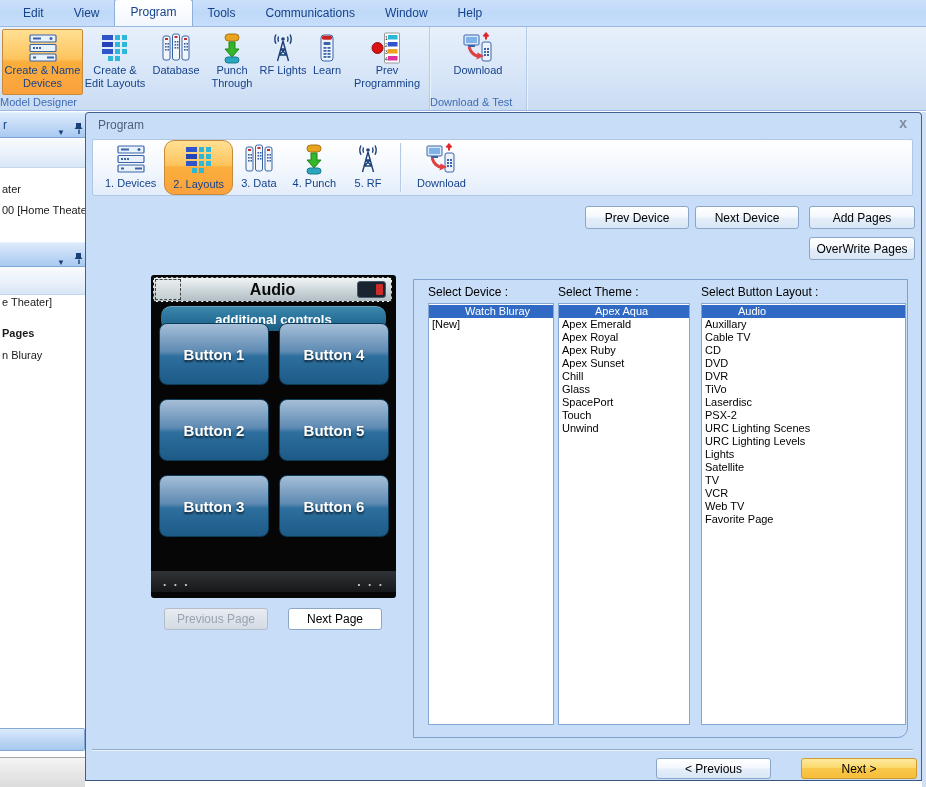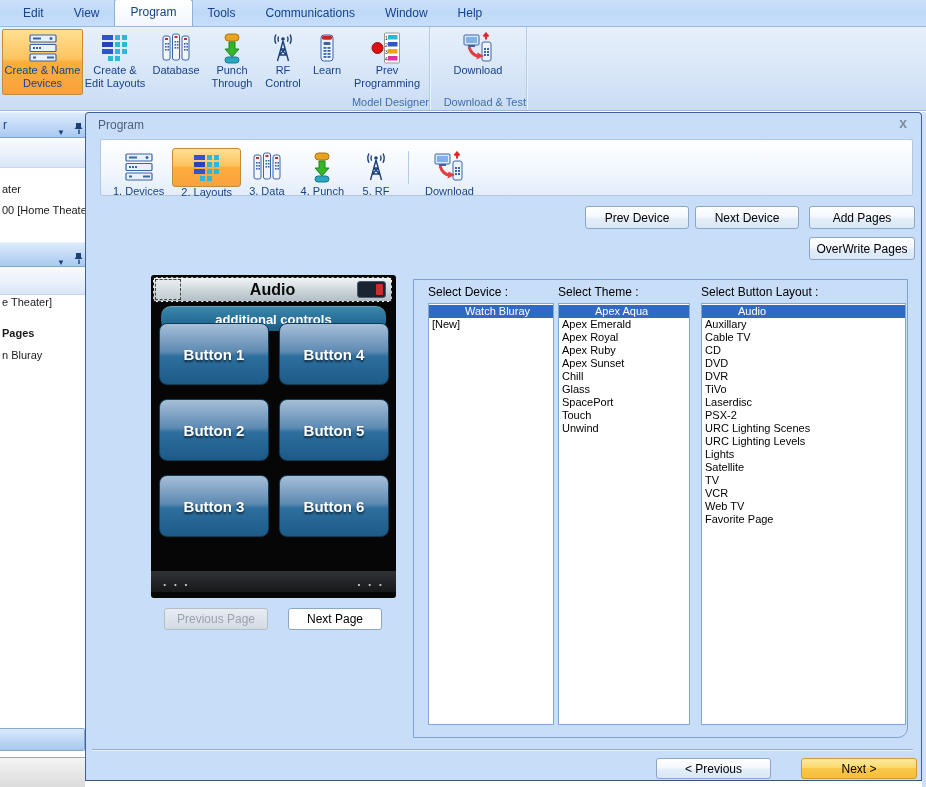--- a/index.html
+++ b/index.html
@@ -38,21 +38,21 @@
   .ribbon-icon { width:32px; height:32px; flex:none; }
   .ribbon-label {
     font-size:11px; line-height:13px; color:#15428b; text-align:center; width:100%;
   }
   .ribbon-btn.selected {
     background:linear-gradient(180deg,#ffe094 0%,#fdc45e 45%,#fbae3c 50%,#fba23e 100%);
     border:1px solid #c68a3c; border-radius:2px; padding-top:2px;
   }
   .ribbon-group-label {
     position:absolute; left:0; right:0; bottom:1px; height:13px;
-    text-align:right; font-size:11px; color:#3f6cb4;
+    text-align:left; font-size:11px; color:#3f6cb4;
   }
   .ribbon-group:nth-child(1) .ribbon-btn:nth-child(1){width:81px;}
   .ribbon-group:nth-child(1) .ribbon-btn:nth-child(2){width:64px;}
   .ribbon-group:nth-child(1) .ribbon-btn:nth-child(3){width:58px;}
   .ribbon-group:nth-child(1) .ribbon-btn:nth-child(4){width:54px;}
   .ribbon-group:nth-child(1) .ribbon-btn:nth-child(5){width:48px;}
   .ribbon-group:nth-child(1) .ribbon-btn:nth-child(6){width:40px;}
   .ribbon-group:nth-child(1) .ribbon-btn:nth-child(7){width:80px;}
   .ribbon-group:nth-child(2) .ribbon-btn{width:92px;}
   
@@ -81,34 +81,34 @@
   #right-sliver { position:absolute; left:922px; top:112px; width:4px; height:675px; background:#cfe0f5; }
   
   #dialog {
     position:absolute; left:85px; top:112px; width:837px; height:669px;
     background:#c8ddf7; border:1px solid #43608e; border-bottom:1px solid #3a5580;
     border-radius:4px 4px 0 0;
   }
   #dialog-title { position:absolute; left:12px; top:5px; font-size:12px; color:#4f617a; }
   #dialog-close { position:absolute; right:14px; top:2px; font-size:14px; font-weight:bold; color:#7d8ca1; cursor:default; }
   #dialog-toolbar {
-    position:absolute; left:14px; top:26px; right:8px; height:57px;
+    position:absolute; left:6px; top:26px; right:8px; height:57px;
     background:linear-gradient(180deg,#ffffff 0%,#f2f7fd 55%,#e2edfa 100%);
     border:1px solid #b0c8e4; border-radius:2px;
-    display:flex; align-items:stretch; padding:8px 4px;
+    display:flex; align-items:stretch; padding:0 4px;
   }
   .tb-item {
     display:flex; flex-direction:column; align-items:center; justify-content:flex-start;
     padding:3px 8px 0 8px; cursor:default;
   }
   .tb-item .ribbon-icon { width:32px; height:32px; }
   .tb-item .tb-label { font-size:11px; color:#15428b; margin-top:2px; white-space:nowrap; }
   .tb-item.selected {
     background:linear-gradient(180deg,#ffe094 0%,#fdc45e 45%,#fbae3c 50%,#fba23e 100%);
-    border:1px solid #c68a3c; border-radius:3px;
+    border:1px solid #c68a3c; border-radius:10px;
   }
   .tb-sep { width:1px; background:#b6cbe6; margin:3px 8px; box-shadow:1px 0 0 #f2f7fd; }
   
   .btn {
     position:absolute; display:flex; align-items:center; justify-content:center;
     font-size:12px; color:#000; cursor:default;
     background:linear-gradient(180deg,#ffffff 0%,#f4f8fd 45%,#e4eef9 55%,#d8e6f6 100%);
     border:1px solid #8ba6c7; border-radius:3px;
     font-family:"Liberation Sans", sans-serif;
   }
@@ -279,21 +279,21 @@
                 <rect x="9" y="25" width="14" height="6" rx="3" fill="#2aa7c0" stroke="#1a7a90"></rect>
               </svg></div>
             <div class="ribbon-label">Punch Through</div>
           </div>
           <div class="ribbon-btn">
             <div class="ribbon-icon"><svg viewBox="0 0 32 32" width="32" height="32" fill="none" stroke="#1b3f77" stroke-width="1.4">
                 <circle cx="16" cy="7" r="1.8" fill="#1b3f77" stroke="none"></circle>
                 <path d="M11.5 4.5 a6.5 6.5 0 0 0 0 5.2 M9 2.5 a10 10 0 0 0 0 9.2 M20.5 4.5 a6.5 6.5 0 0 1 0 5.2 M23 2.5 a10 10 0 0 1 0 9.2"></path>
                 <path d="M16 9 L10.5 29 M16 9 L21.5 29 M13.8 17 h4.4 M12.4 23 h7.2 M13.8 17 L19.6 23 M18.2 17 L12.4 23"></path>
               </svg></div>
-            <div class="ribbon-label">RF Control</div>
+            <div class="ribbon-label">RF Lights</div>
           </div>
           <div class="ribbon-btn">
             <div class="ribbon-icon"><svg viewBox="0 0 32 32" width="32" height="32">
                 <rect x="10" y="3" width="12" height="26" rx="3" fill="#eef3fa" stroke="#3b64a8"></rect>
                 <rect x="10.8" y="3.8" width="10.4" height="4" rx="2" fill="#cc2222"></rect>
                 <rect x="12.5" y="10" width="7" height="3" rx="1" fill="#3b64a8"></rect>
                 <g fill="#3b64a8">
                   <rect x="12.5" y="15" width="3" height="1.8"></rect>
                   <rect x="16.5" y="15" width="3" height="1.8"></rect>
                   <rect x="12.5" y="18" width="3" height="1.8"></rect>

